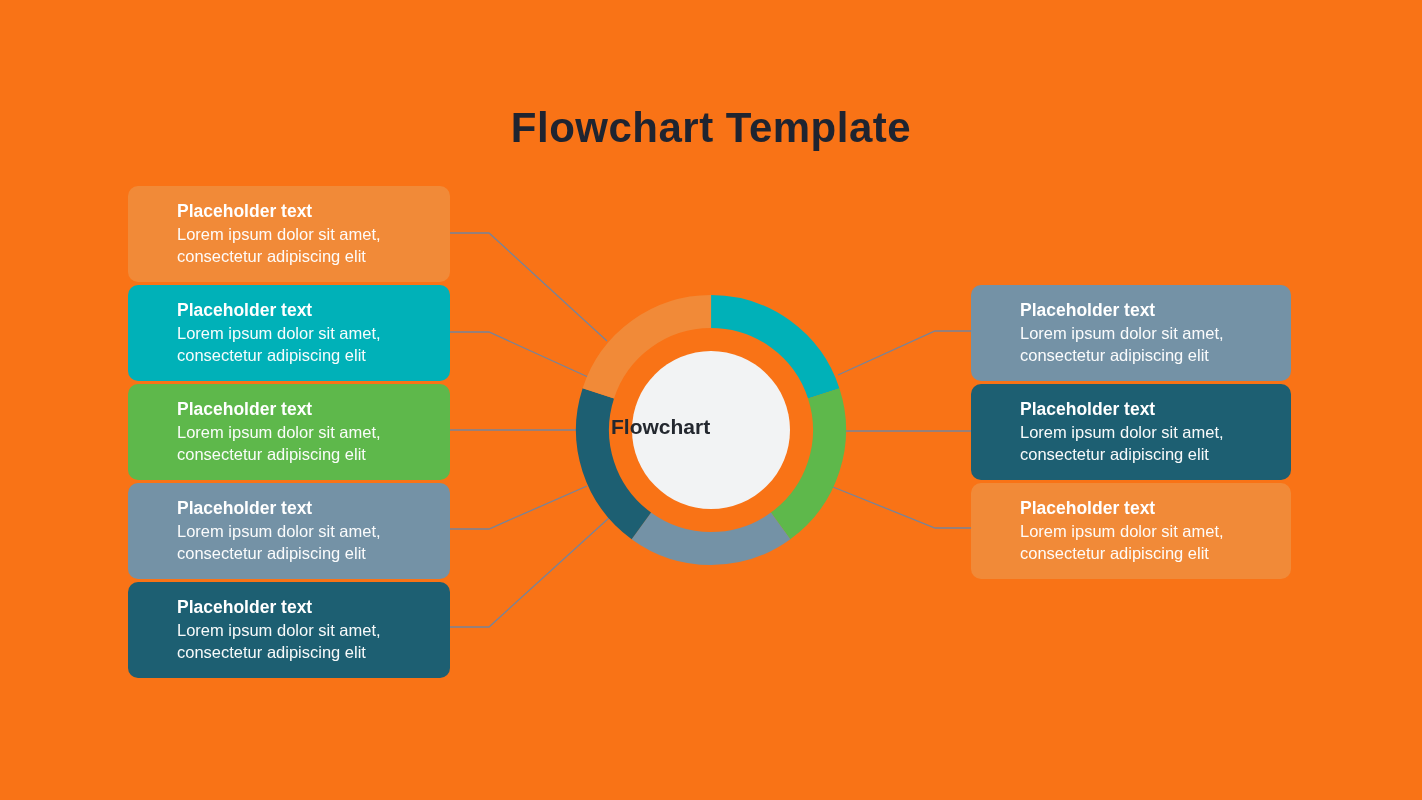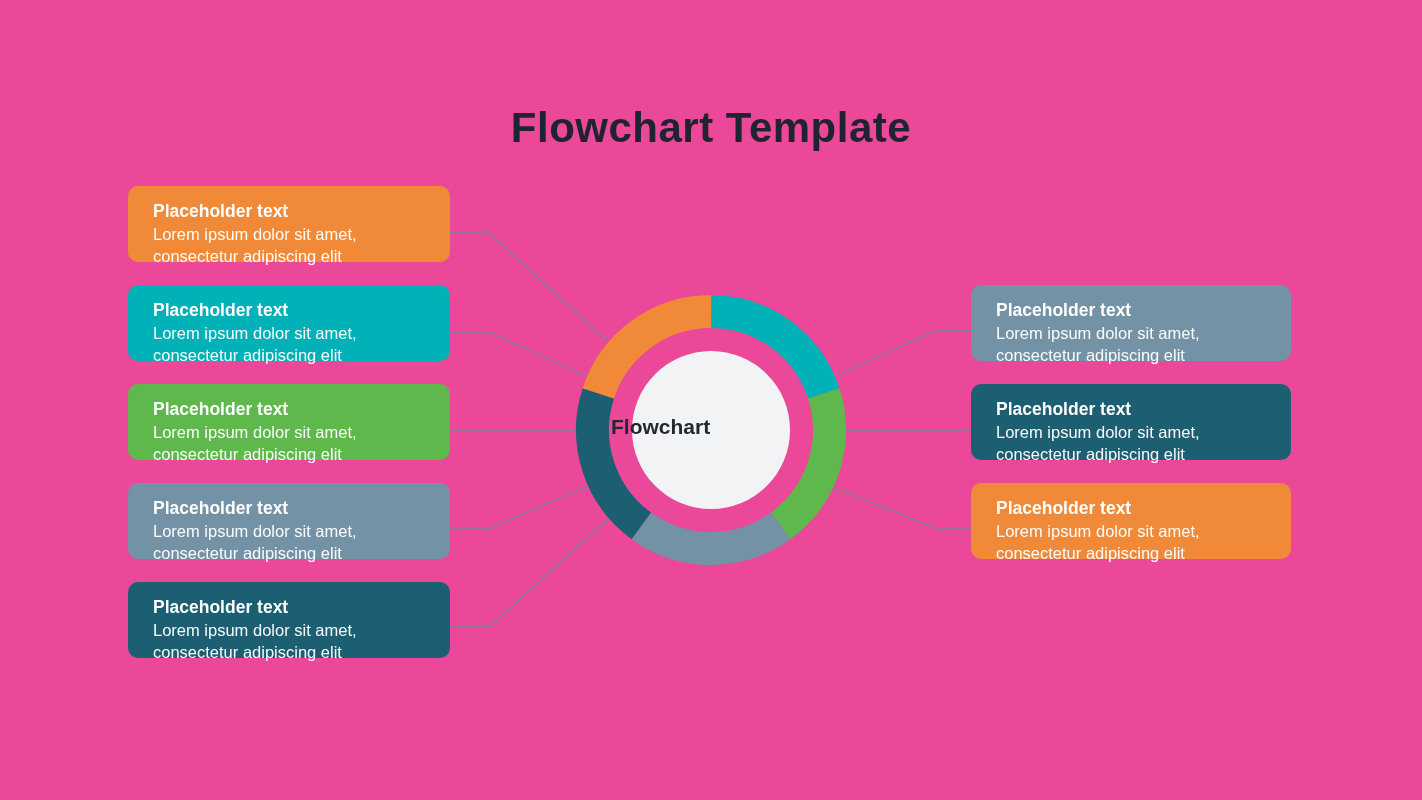--- a/index.html
+++ b/index.html
@@ -1,38 +1,38 @@
 <!DOCTYPE html>
 <html><head>
 <meta charset="utf-8">
 <style>
   html,body { margin:0; padding:0; background:#ffffff; }
   .stage {
     position:relative;
     width:1422px; height:800px;
-    background:#ec4899;
+    background:#f97316;
     overflow:hidden;
     font-family:"Liberation Sans", sans-serif;
   }
   .page-title {
     position:absolute;
     top:104px; left:0; width:1422px;
     text-align:center;
     font-size:42px;
     font-weight:800;
     letter-spacing:0.5px;
     color:var(--title-color,#1F2430);
   }
   .diagram-svg { position:absolute; left:0; top:0; }
   .box {
     position:absolute;
-    height:76px;
+    height:96px;
     border-radius:10px;
     box-sizing:border-box;
-    padding:14px 18px 0 25px;
+    padding:14px 18px 0 49px;
     color:#ffffff;
   }
   .box-title {
     font-size:17.5px;
     font-weight:700;
     line-height:22px;
     margin-bottom:2px;
   }
   .box-body {
     font-size:16.5px;

